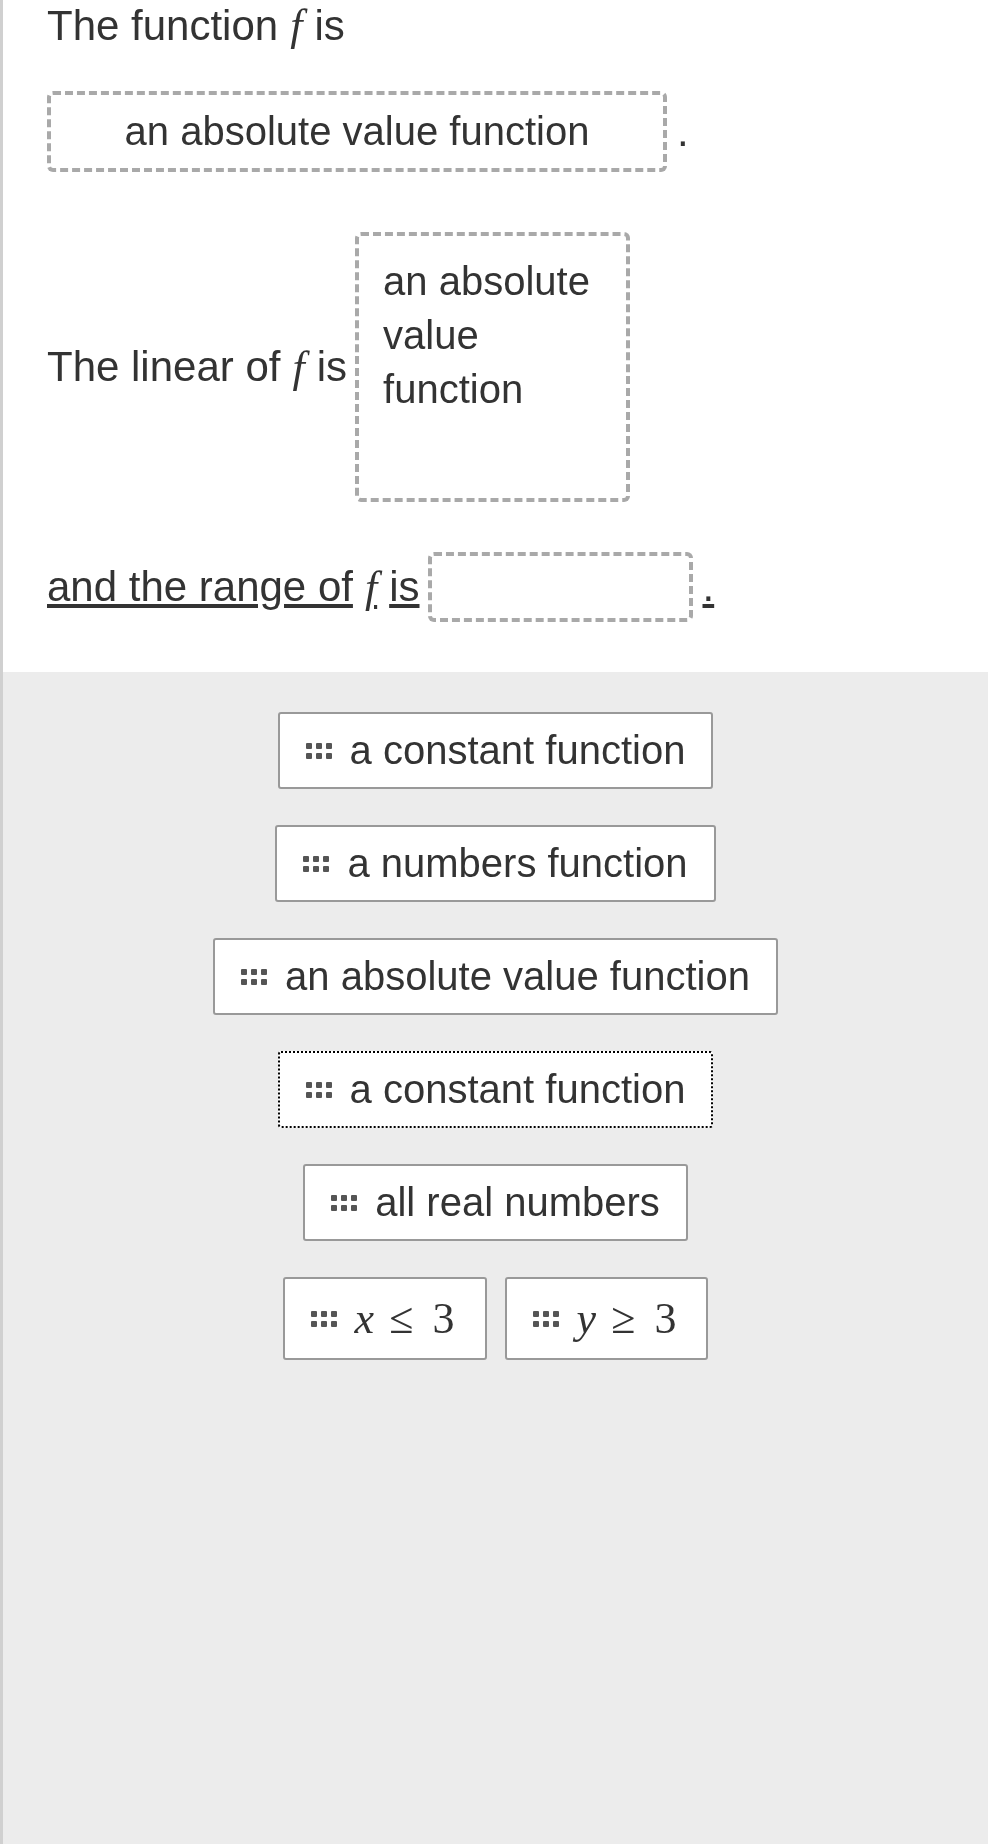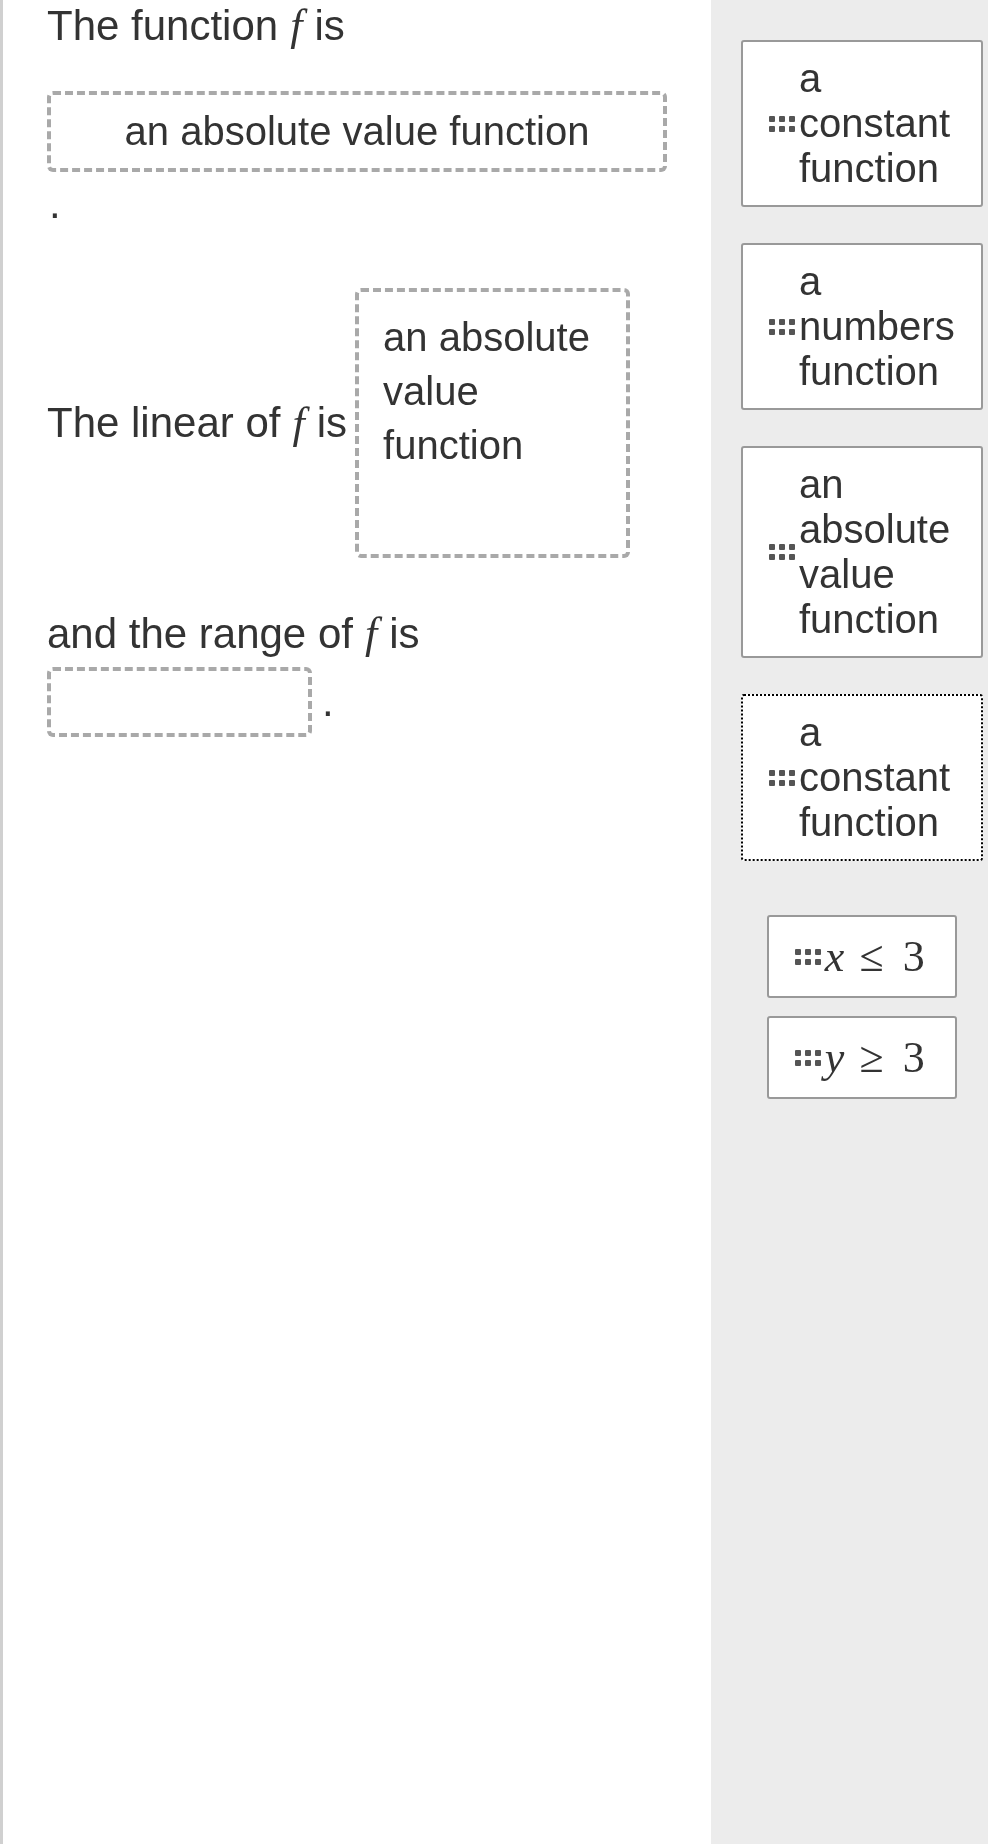--- a/index.html
+++ b/index.html
@@ -8,21 +8,21 @@
     padding: 0;
     font-family: -apple-system, BlinkMacSystemFont, "Segoe UI", Helvetica, Arial, sans-serif;
     color: #333;
     background: #fff;
     width: 988px;
   }
   .wrap {
     border-left: 3px solid #d0d0d0;
     min-height: 1844px;
     display: flex;
-    flex-direction: row;
+    flex-direction: column;
   }
   .question-area {
     background: #fff;
     padding: 0 44px 50px 44px;
   }
   .line {
     font-size: 42px;
     color: #333;
     display: flex;
     align-items: center;
@@ -88,21 +88,21 @@
     align-content: flex-start;
     gap: 18px;
   }
   .tile {
     background: #fff;
     border: 2px solid #999;
     border-radius: 3px;
     padding: 14px 26px;
     display: inline-flex;
     align-items: center;
-    gap: 4px;
+    gap: 18px;
     font-size: 40px;
     color: #333;
     cursor: grab;
   }
   .tile.dotted {
     border: 2px dotted #000;
   }
   .grip {
     display: inline-grid;
     grid-template-columns: repeat(3, 6px);
@@ -138,21 +138,21 @@
       <span class="period">.</span>
     </div>
 
     <div class="line" style="margin-top:60px;">
       <span>The linear of </span>
       <span class="math-f">f</span>
       <span> is</span>
       <span class="dropzone med">an absolute value function</span>
     </div>
 
-    <div class="line" style="margin-top:50px;">
+    <div class="line" style="margin-top:50px;text-decoration:underline;">
       <span>and the range of </span>
       <span class="math-f">f</span>
       <span> is</span>
       <span class="dropzone empty"></span>
       <span class="period">.</span>
     </div>
 
   </div>
 
   <div class="answer-bank">
@@ -202,20 +202,31 @@
           <span></span>
           <span></span>
           <span></span>
           <span></span>
           <span></span>
         </span>
       <span>a constant function</span>
     </div>
     <div class="row-break"></div>
 
+    <div class="tile">
+      <span class="grip">
+          <span></span>
+          <span></span>
+          <span></span>
+          <span></span>
+          <span></span>
+          <span></span>
+        </span>
+      <span>all real numbers</span>
+    </div>
 
     <div class="row-break"></div>
 
     <div class="tile">
       <span class="grip">
           <span></span>
           <span></span>
           <span></span>
           <span></span>
           <span></span>

